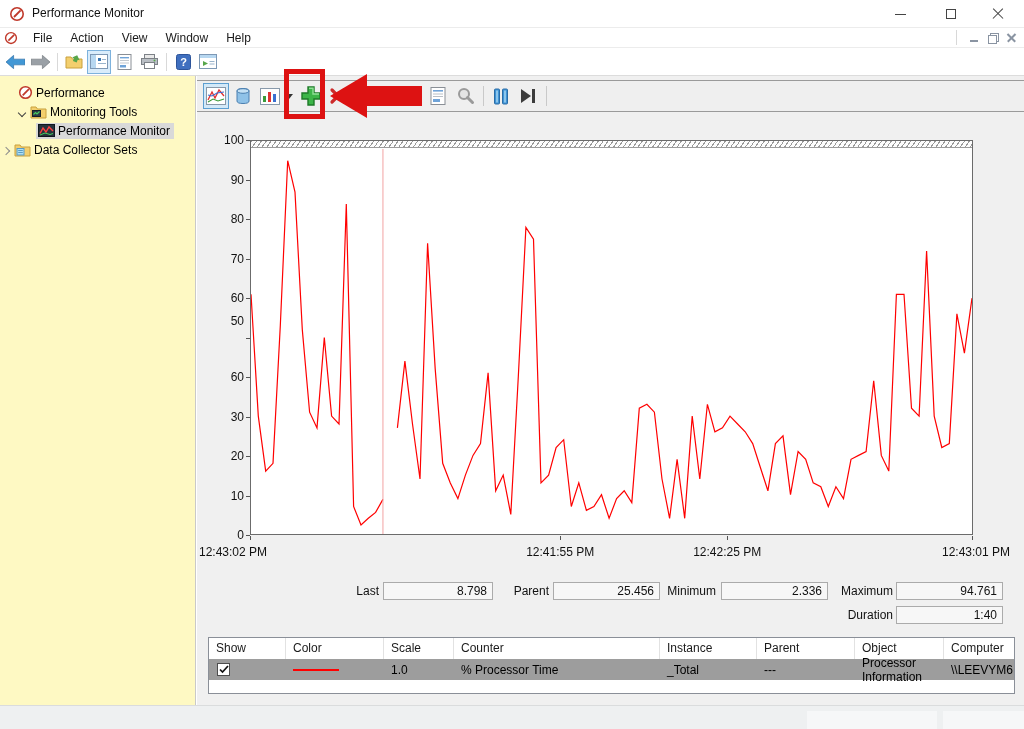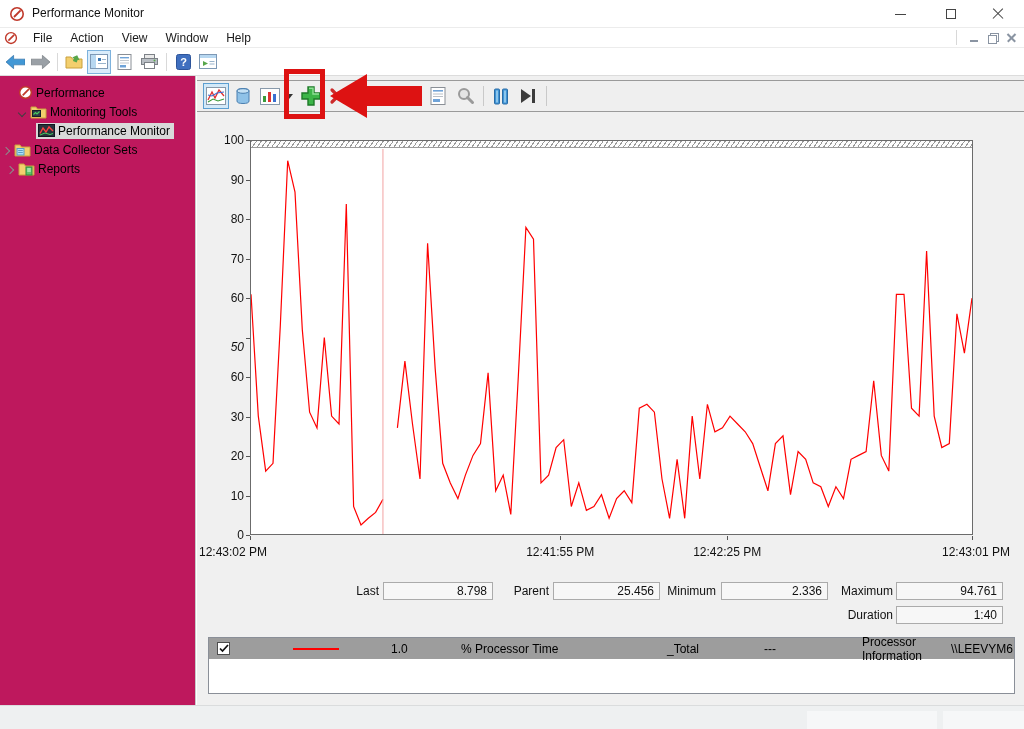--- a/index.html
+++ b/index.html
@@ -37,21 +37,21 @@
   .c-close:before,.c-close:after { content:""; position:absolute; left:-1px; top:4px; width:11px; height:1.6px; background:#8a94a2; }
   .c-close:before { transform:rotate(45deg); } .c-close:after { transform:rotate(-45deg); }
 
   
   #toolbar { left:0; top:48px; width:1024px; height:28px; background:#fff; border-bottom:1px solid #dcdcdc; display:flex; align-items:center; padding-left:3px; }
   .tb-btn { width:24px; height:24px; display:flex; align-items:center; justify-content:center; margin-right:1px; border:1px solid transparent; }
   .tb-btn.active { background:#d9ecfb; border:1px solid #7db2dd; }
   .tb-sep { width:1px; height:18px; background:#d9d9d9; margin:0 4px; }
 
   
-  #tree-pane { left:0; top:76px; width:196px; height:629px; background:#be185d; border-right:1px solid #c9c9c9; padding-top:7px; }
+  #tree-pane { left:0; top:76px; width:196px; height:629px; background:#fef9c3; border-right:1px solid #c9c9c9; padding-top:7px; }
   .tree-row { height:19px; display:flex; align-items:center; }
   .tree-exp { width:12px; text-align:center; }
   .chev { display:inline-block; width:6px; height:6px; border-right:1.4px solid #8d8d8d; border-bottom:1.4px solid #8d8d8d; }
   .chev.collapsed { transform:rotate(-45deg); }
   .chev.expanded { border-color:#404040; transform:rotate(45deg); }
   .tree-sel { background:#d9d9d9; }
   .tree-label { padding:1px 4px 1px 3px; white-space:nowrap; }
   .tree-icon { margin-left:2px; display:flex; }
 
   #right-pane { left:197px; top:76px; width:827px; height:629px; background:#f0f0f0; }
@@ -239,32 +239,20 @@
     <span class="tree-icon">
       <svg width="17" height="14" viewBox="0 0 17 14">
         <path d="M1 2 L6 2 L7.5 4 L16 4 L16 13 L1 13 Z" fill="#f3cf6e" stroke="#c9a03d" stroke-width="1"></path>
         <rect x="3" y="5.5" width="7" height="6.5" fill="#aee0f5" stroke="#5a9cc4"></rect>
         <rect x="4.2" y="7" width="4.6" height="1" fill="#5a9cc4"></rect>
           <rect x="4.2" y="9" width="4.6" height="1" fill="#5a9cc4"></rect>
       </svg>
     </span>
     <span class="tree-label">Data Collector Sets</span>
   </div>
-  <div class="tree-row" style="padding-left:4px">
-    <span class="tree-exp"><span class="chev collapsed"></span></span>
-    <span class="tree-icon">
-      <svg width="17" height="14" viewBox="0 0 17 14">
-        <path d="M1 2 L6 2 L7.5 4 L16 4 L16 13 L1 13 Z" fill="#f3cf6e" stroke="#c9a03d" stroke-width="1"></path>
-        <rect x="8" y="5" width="6" height="8" fill="#5fc46a" stroke="#2f8a3a"></rect>
-        <rect x="9.2" y="6.5" width="3.6" height="1" fill="#e8ffe8"></rect>
-          <rect x="9.2" y="8.5" width="3.6" height="1" fill="#e8ffe8"></rect>
-      </svg>
-    </span>
-    <span class="tree-label">Reports</span>
-  </div>
 </div>
 
 <div class="abs" id="right-pane"></div>
 
 <div class="abs" id="view-toolbar">
   <div class="vtb-btn active">
     <svg width="20" height="18" viewBox="0 0 20 18">
       <rect x="0.5" y="0.5" width="19" height="17" fill="#fff" stroke="#8899aa"></rect>
       <polyline points="2,13 6,5 9,11 13,3 18,9" fill="none" stroke="#e03030" stroke-width="1.3"></polyline>
       <polyline points="2,15 7,12 12,14 18,12" fill="none" stroke="#3a9a3a" stroke-width="1.1"></polyline>
@@ -349,21 +337,21 @@
       <div class="ytick-label" style="left: 200px; top: 133px;">100</div>
       <div class="ytick-mark" style="left: 246px; top: 140px;"></div>
       <div class="ytick-label" style="left: 200px; top: 172.5px;">90</div>
       <div class="ytick-mark" style="left: 246px; top: 179.5px;"></div>
       <div class="ytick-label" style="left: 200px; top: 212px;">80</div>
       <div class="ytick-mark" style="left: 246px; top: 219px;"></div>
       <div class="ytick-label" style="left: 200px; top: 251.5px;">70</div>
       <div class="ytick-mark" style="left: 246px; top: 258.5px;"></div>
       <div class="ytick-label" style="left: 200px; top: 291px;">60</div>
       <div class="ytick-mark" style="left: 246px; top: 298px;"></div>
-      <div class="ytick-label" style="left: 200px; top: 340px; font-style: italic;">50</div>
+      <div class="ytick-label" style="left: 200px; top: 314px;">50</div>
       <div class="ytick-mark" style="left: 246px; top: 337.5px;"></div>
       <div class="ytick-label" style="left: 200px; top: 370px;">60</div>
       <div class="ytick-mark" style="left: 246px; top: 377px;"></div>
       <div class="ytick-label" style="left: 200px; top: 409.5px;">30</div>
       <div class="ytick-mark" style="left: 246px; top: 416.5px;"></div>
       <div class="ytick-label" style="left: 200px; top: 449px;">20</div>
       <div class="ytick-mark" style="left: 246px; top: 456px;"></div>
       <div class="ytick-label" style="left: 200px; top: 488.5px;">10</div>
       <div class="ytick-mark" style="left: 246px; top: 495.5px;"></div>
       <div class="ytick-label" style="left: 200px; top: 528px;">0</div>
@@ -384,20 +372,30 @@
 <div class="abs stat-label" style="left:469px;top:584px;width:80px">Parent</div>
 <div class="abs stat-box" style="left:553px;top:582px;width:107px">25.456</div>
 <div class="abs stat-label" style="left:636px;top:584px;width:80px">Minimum</div>
 <div class="abs stat-box" style="left:721px;top:582px;width:107px">2.336</div>
 <div class="abs stat-label" style="left:813px;top:584px;width:80px">Maximum</div>
 <div class="abs stat-box" style="left:896px;top:582px;width:107px">94.761</div>
 <div class="abs stat-label" style="left:813px;top:608px;width:80px">Duration</div>
 <div class="abs stat-box" style="left:896px;top:606px;width:107px">1:40</div>
 
 <div class="abs" id="counter-table">
+  <div class="tr">
+    <div class="th" style="width:77px">Show</div>
+    <div class="th" style="width:98px">Color</div>
+    <div class="th" style="width:70px">Scale</div>
+    <div class="th" style="width:206px">Counter</div>
+    <div class="th" style="width:97px">Instance</div>
+    <div class="th" style="width:98px">Parent</div>
+    <div class="th" style="width:89px">Object</div>
+    <div class="th" style="width:70px;border-right:none">Computer</div>
+  </div>
   <div class="tr" id="counter-row">
     <div class="td" style="width:77px">
       <span class="cb">
         <svg width="10" height="9" viewBox="0 0 10 9">
             <polyline points="1,4.5 3.5,7 9,1" fill="none" stroke="#111" stroke-width="1.7"></polyline>
           </svg>
       </span>
     </div>
     <div class="td" style="width:98px">
         <span class="color-line" id="row-color-line" style="background: rgb(255, 0, 0);"></span>

